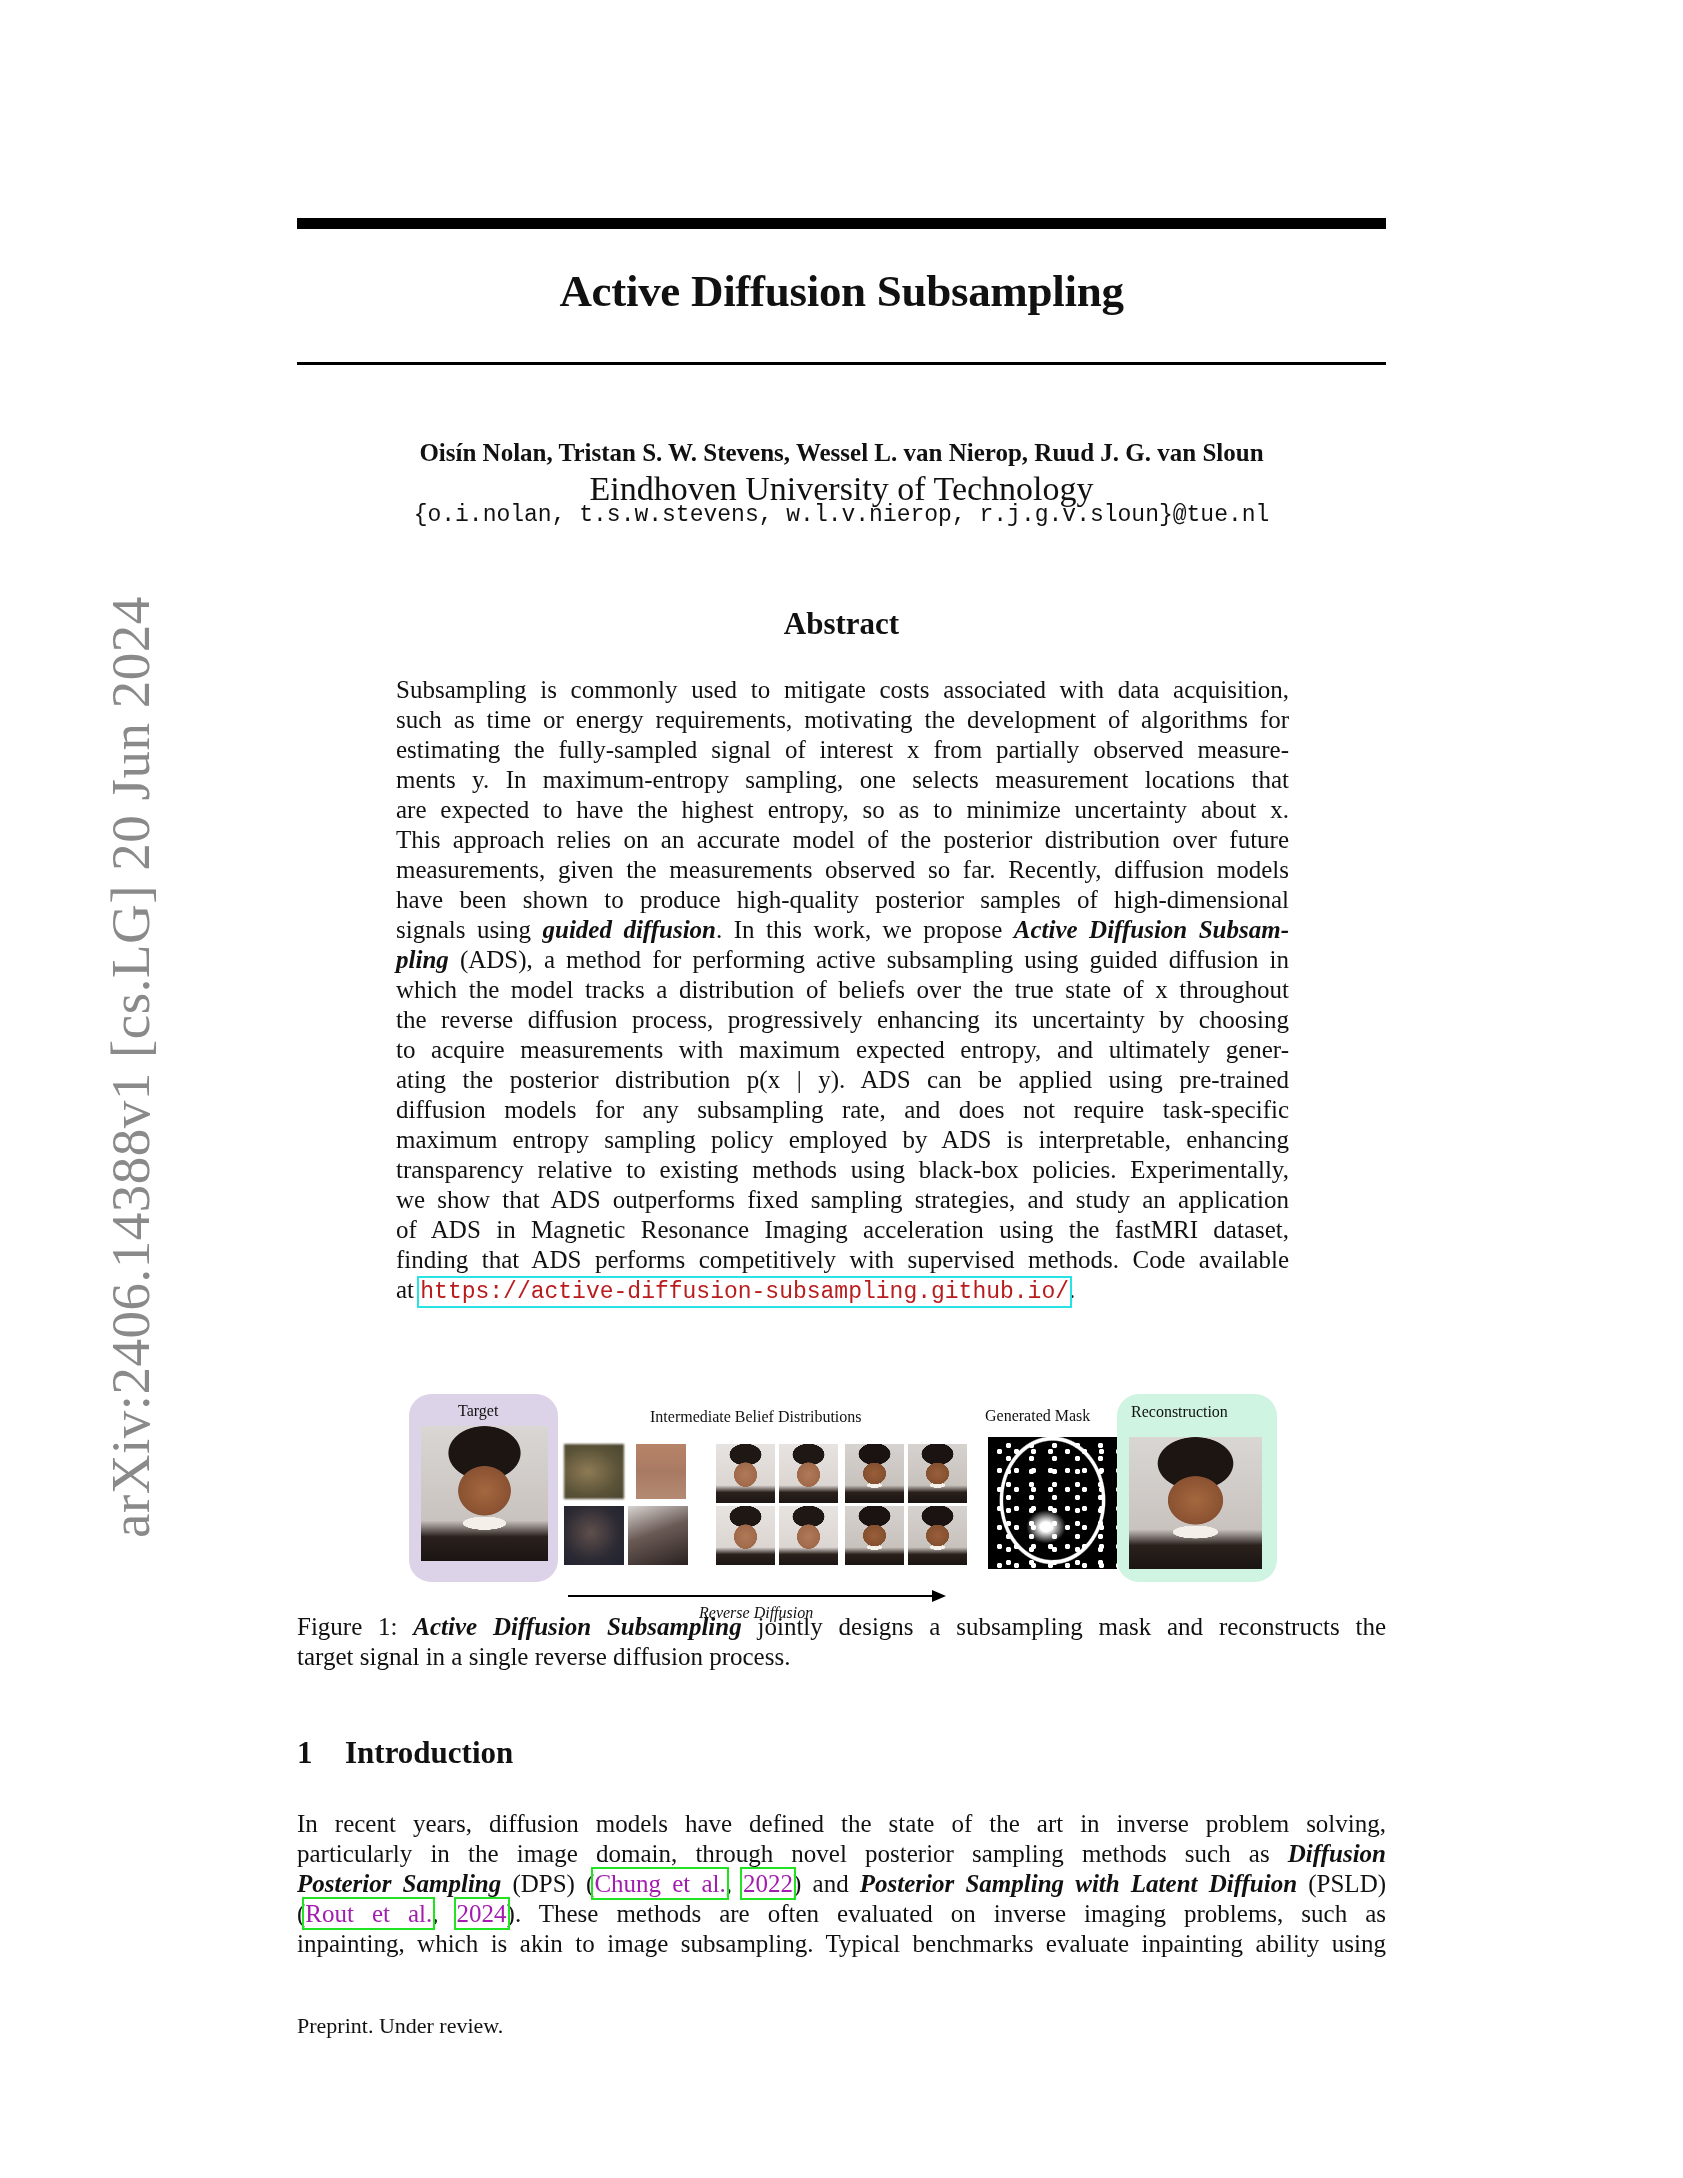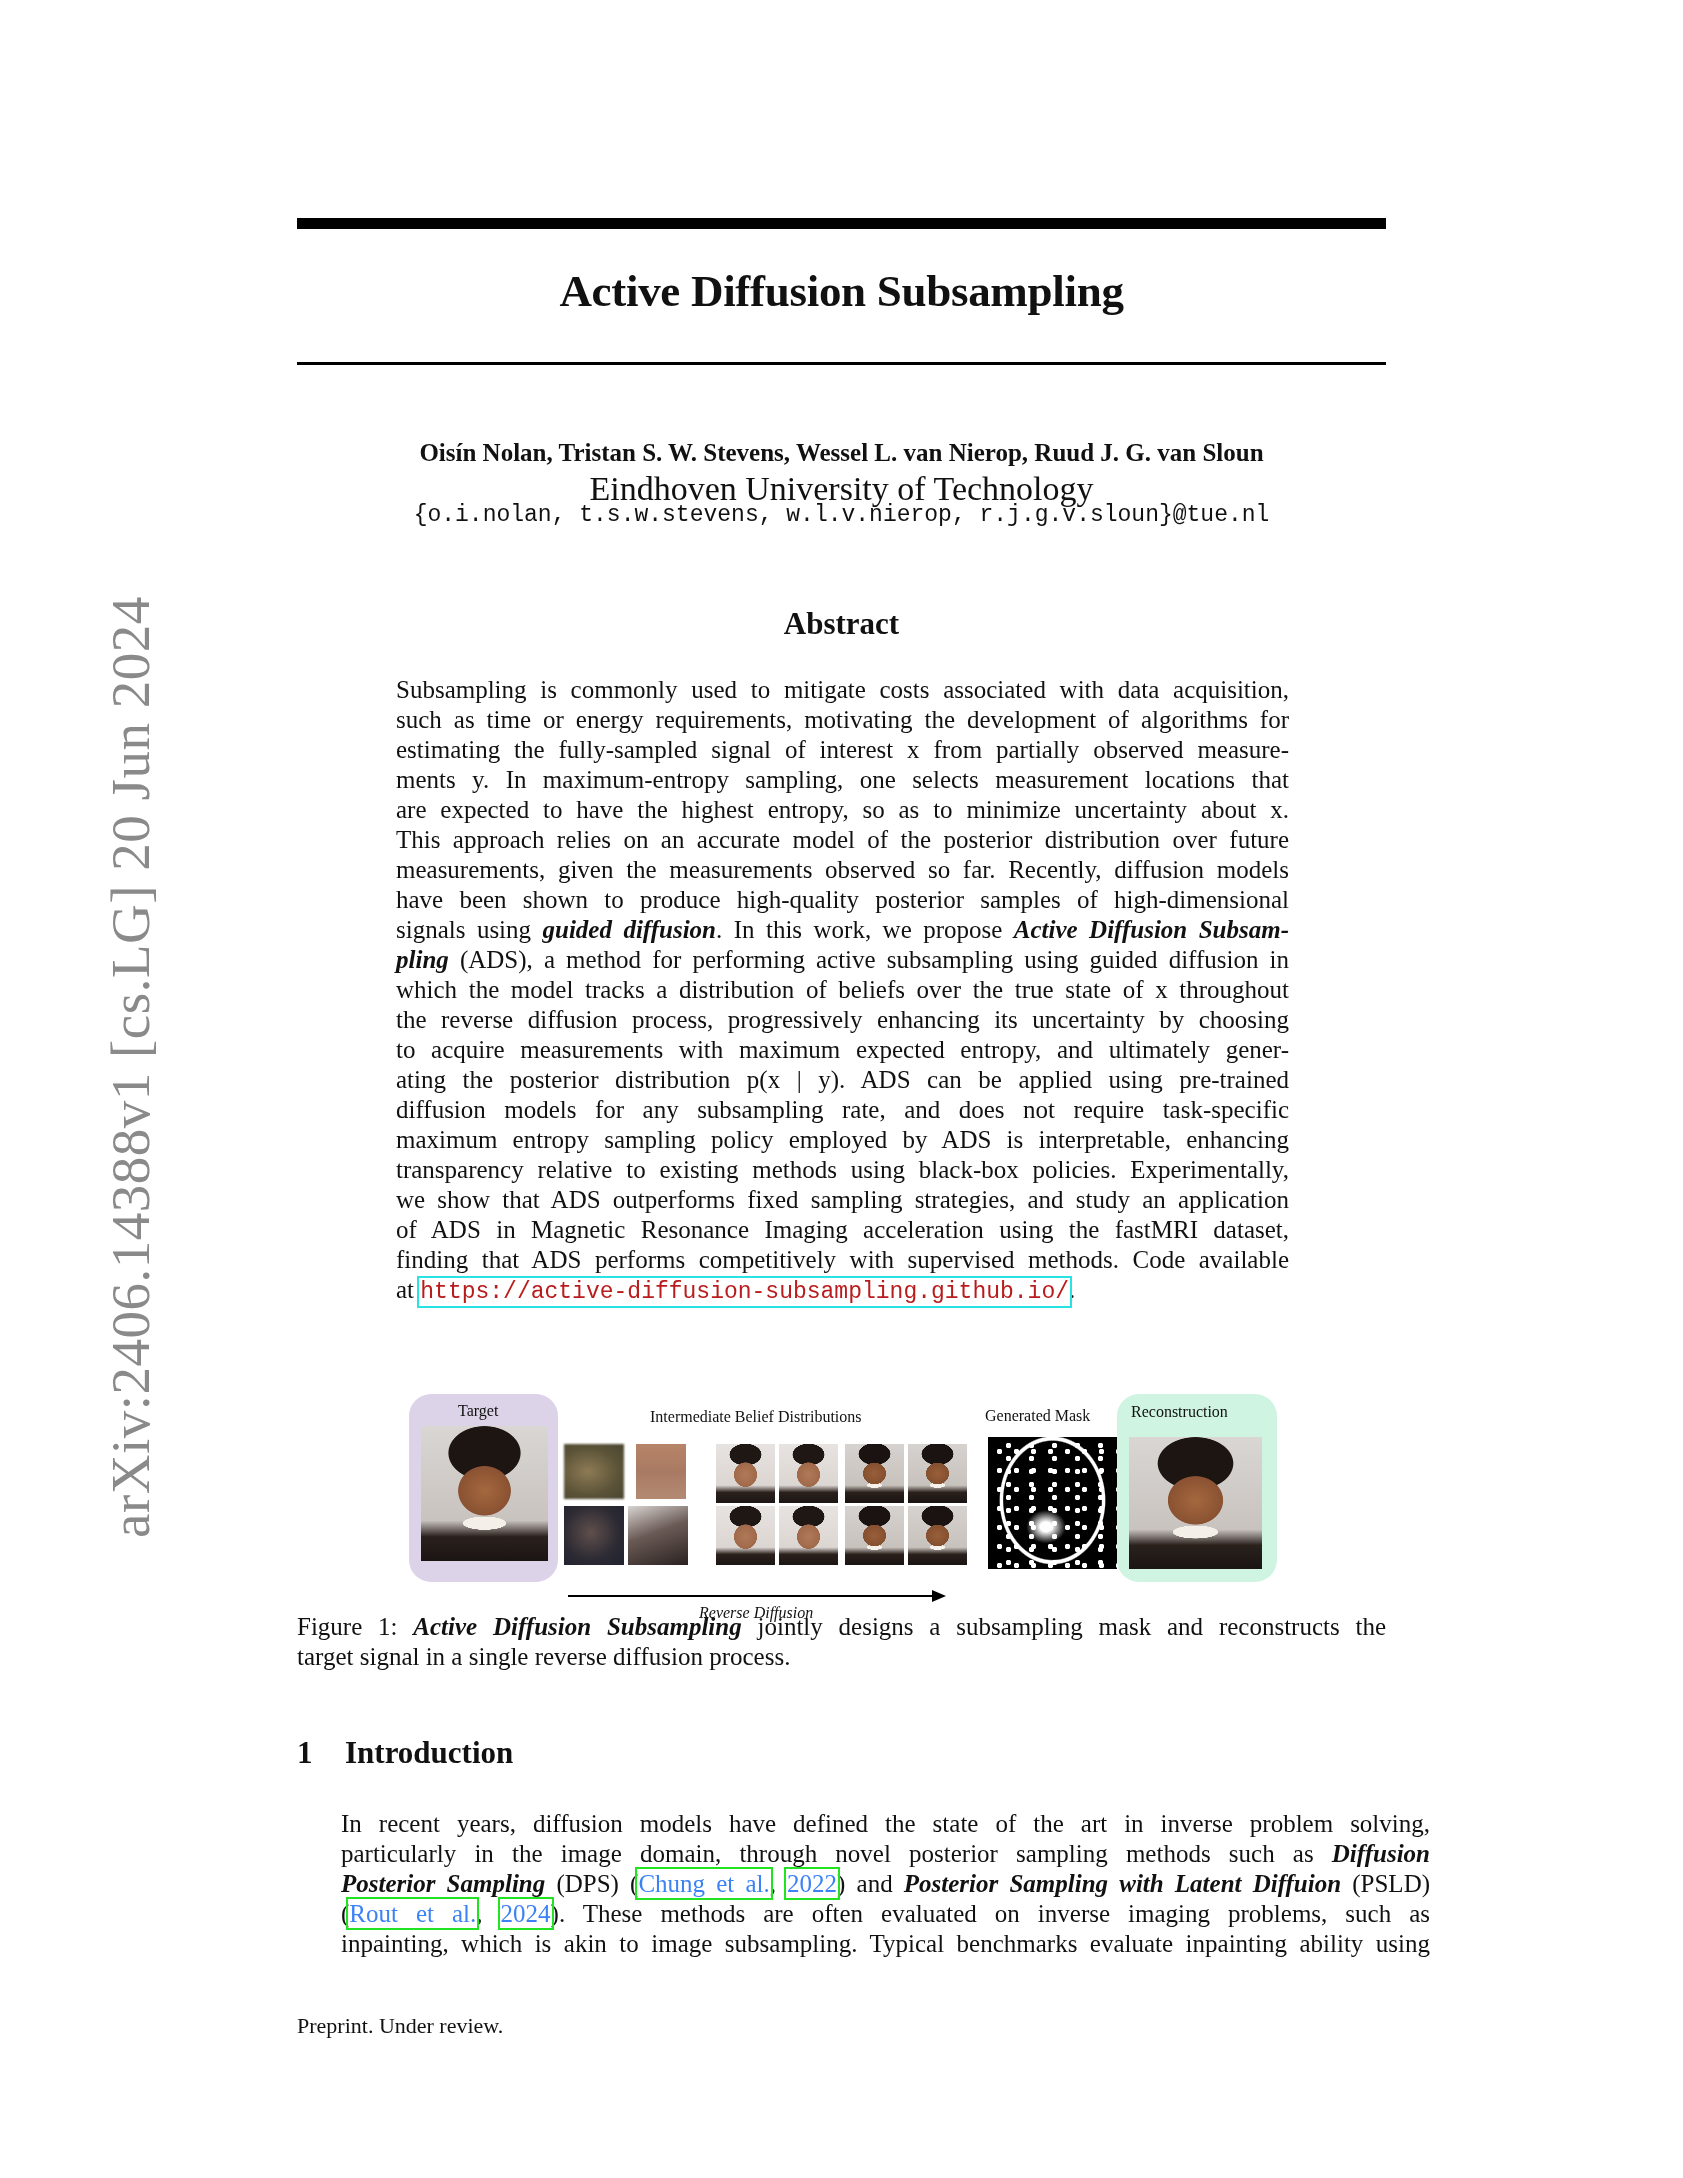--- a/index.html
+++ b/index.html
@@ -69,23 +69,23 @@
     border-top: 6px solid transparent; border-bottom: 6px solid transparent; border-left: 14px solid #000; }
   .arrow-label { position: absolute; left: 293px; top: 210px; font-size: 16px; font-style: italic; }
 
   .caption { position: absolute; left: 297px; top: 1612px; width: 1089px; font-size: 25px; line-height: 30px; }
   .caption .ln { display: block; white-space: nowrap; text-align: justify; text-align-last: justify; }
   .caption .ln.last { text-align-last: left; }
 
   .section-head { position: absolute; left: 297px; top: 1735px; font-size: 31px; font-weight: bold; }
   .section-head .num { display: inline-block; width: 48px; }
 
-  .intro { position: absolute; left: 297px; top: 1809px; width: 1089px; font-size: 25px; line-height: 30px; margin-left: 44px; }
+  .intro { position: absolute; left: 297px; top: 1809px; width: 1089px; font-size: 25px; line-height: 30px; }
   .intro .ln { display: block; white-space: nowrap; text-align: justify; text-align-last: justify; }
-  .cite { outline: 2px solid #22e322; outline-offset: 1px; color: #3b82f6; text-decoration: none; }
+  .cite { outline: 2px solid #22e322; outline-offset: 1px; color: #a21caf; text-decoration: none; }
 
   .footer { position: absolute; left: 297px; top: 2013px; font-size: 22px; }
   i { font-style: italic; font-weight: bold; }
 </style>
 </head>
 <body>
 
 <div class="arxiv-stamp">arXiv:2406.14388v1  [cs.LG]  20 Jun 2024</div>
 
 <div class="top-rule"></div>

